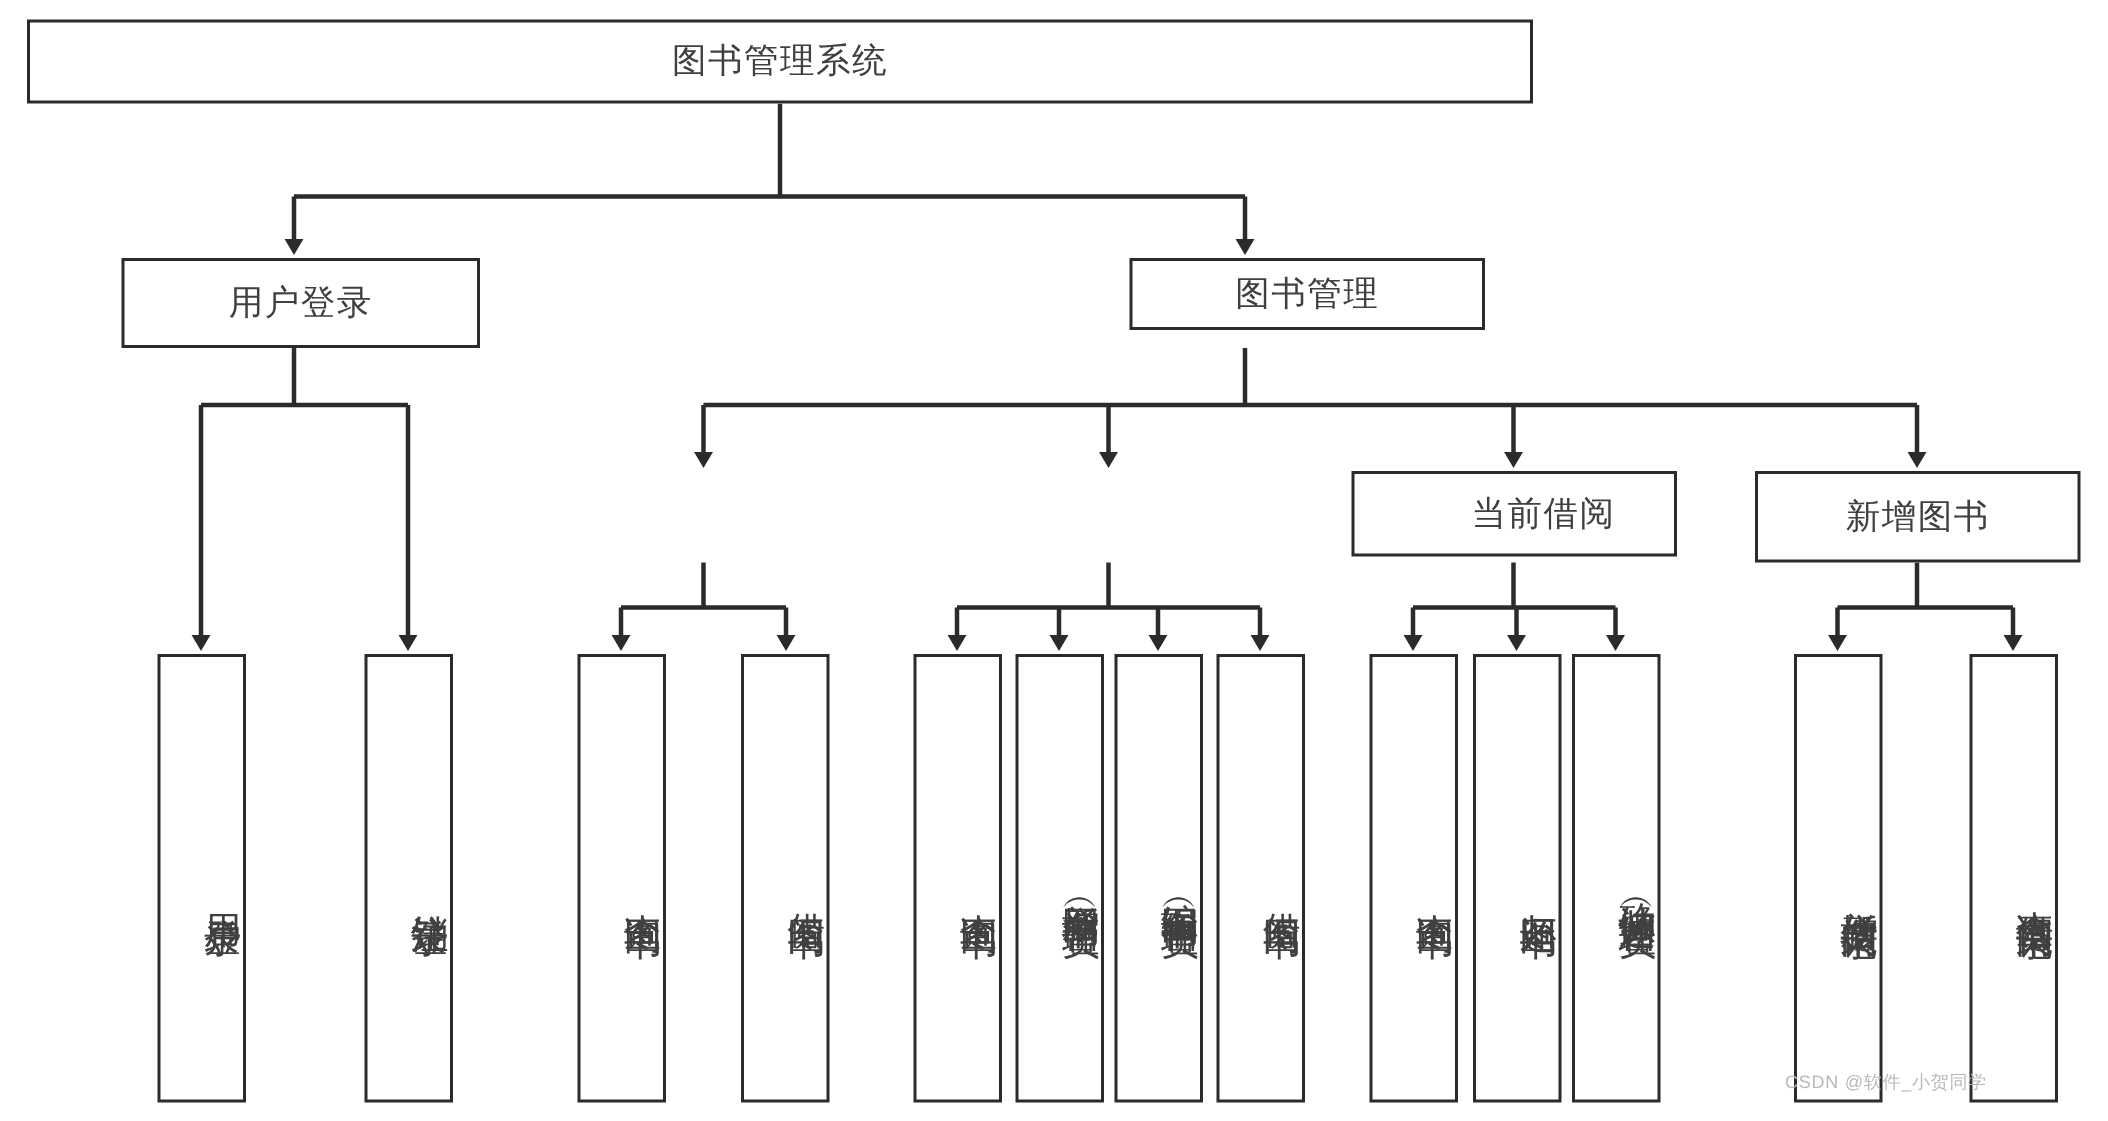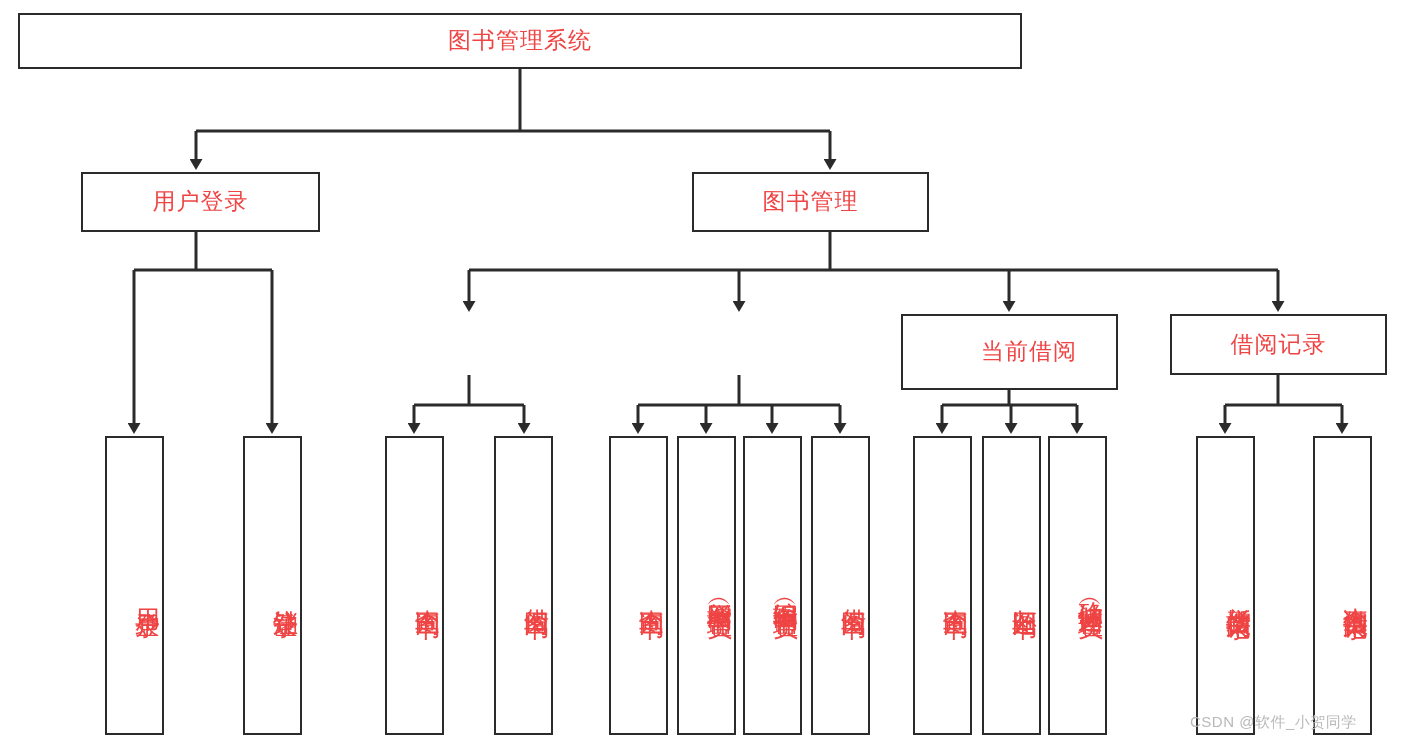--- a/index.html
+++ b/index.html
@@ -26,21 +26,21 @@
     pointer-events: none;
   }
   .node {
     position: absolute;
     box-sizing: border-box;
     background: #ffffff;
     border: 2px solid #2b2b2b;
     display: flex;
     align-items: center;
     justify-content: center;
-    color: #ef4444;
+    color: #404040;
     z-index: 2;
   }
   .node.horiz {
     font-size: 23px;
     letter-spacing: 1px;
     line-height: 1.1;
   }
   .node.root {
     font-size: 23px;
     border-width: 2px;
@@ -57,21 +57,21 @@
     overflow: hidden;
   }
   .node.vert.top {
     align-items: flex-start;
     padding-top: 10px;
   }
   .watermark {
     position: absolute;
     left: 1190px;
     top: 713px;
-    font-size: 15px;
+    font-size: 12px;
     color: #b9b9b9;
     letter-spacing: 0.5px;
     z-index: 3;
     white-space: nowrap;
     user-select: none;
   }
 </style>
 </head>
 <body>
 
@@ -123,24 +123,24 @@
       <path d="M1278,375 L1278,405"></path>
       <path d="M1225,405 L1342,405"></path>
       <path d="M1225,405 L1225,424" marker-end="url(#arrow)"></path>
       <path d="M1342,405 L1342,424" marker-end="url(#arrow)"></path>
     </g>
   </svg>
 
   <div class="node horiz root" style="left:18px; top:13px; width:1004px; height:56px;">图书管理系统</div>
 
   <div class="node horiz" style="left:81px; top:172px; width:239px; height:60px;">用户登录</div>
-  <div class="node horiz" style="left:692px; top:172px; width:237px; height:60px;">图书管理</div>
+  <div class="node horiz" style="left:753px; top:172px; width:237px; height:48px;">图书管理</div>
 
-  <div class="node horiz" style="left:901px; top:314px; width:217px; height:76px;padding-left:39px;">当前借阅</div>
-  <div class="node horiz" style="left:1170px; top:314px; width:217px; height:61px;">借阅记录</div>
+  <div class="node horiz" style="left:901px; top:314px; width:217px; height:57px;padding-left:39px;">当前借阅</div>
+  <div class="node horiz" style="left:1170px; top:314px; width:217px; height:61px;">新增图书</div>
 
   <div class="node vert" style="left:105px; top:436px; width:59px; height:299px;">用户登录</div>
   <div class="node vert" style="left:243px; top:436px; width:59px; height:299px;">注销登录</div>
 
   <div class="node vert" style="left:385px; top:436px; width:59px; height:299px;">查询图书</div>
   <div class="node vert" style="left:494px; top:436px; width:59px; height:299px;">借阅图书</div>
 
   <div class="node vert" style="left:609px; top:436px; width:59px; height:299px;">查询图书</div>
   <div class="node vert top" style="left:677px; top:436px; width:59px; height:299px;">新增图书（管理员）</div>
   <div class="node vert top" style="left:743px; top:436px; width:59px; height:299px;">编辑图书（管理员）</div>

